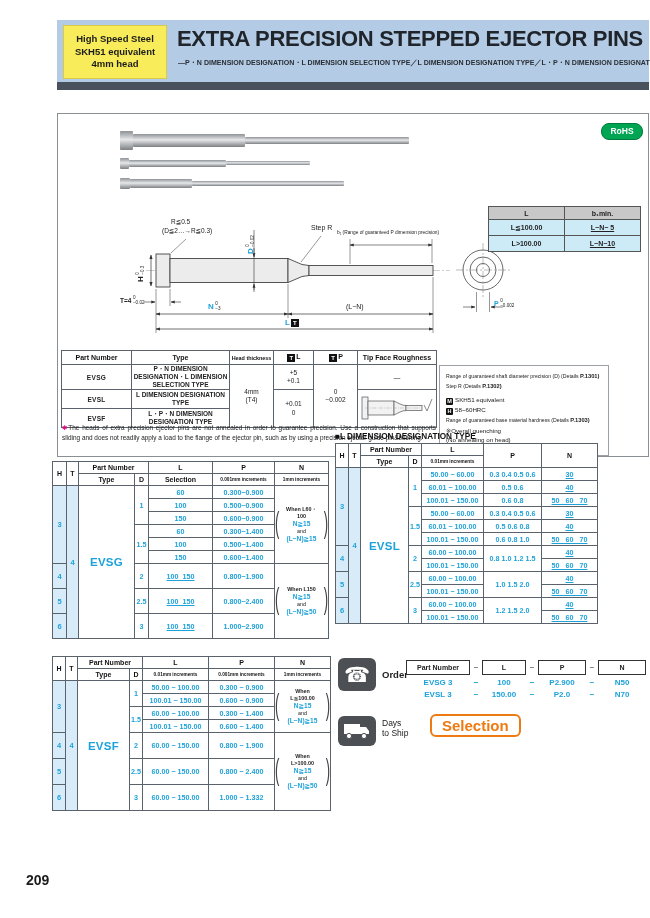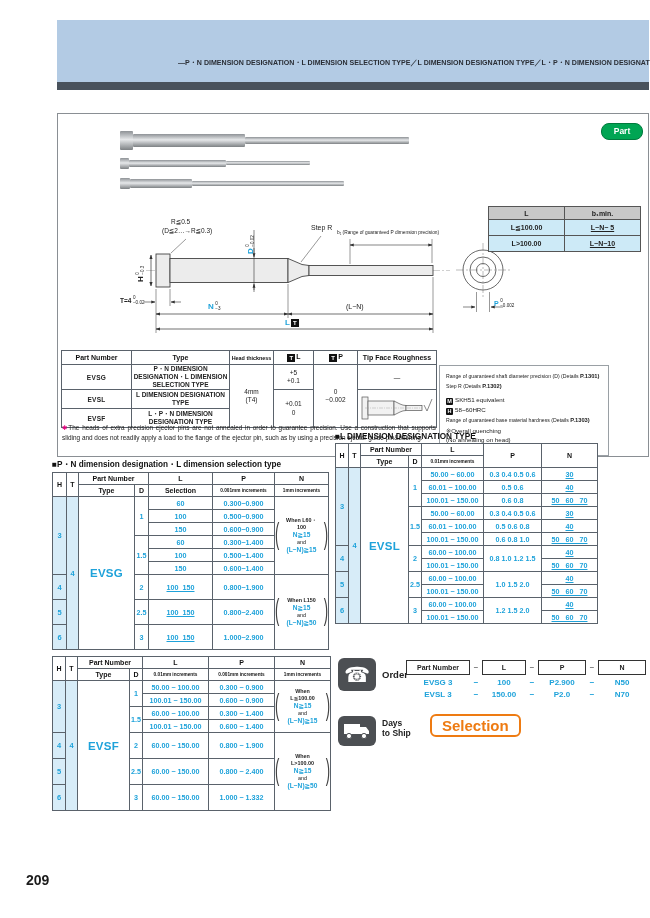--- a/index.html
+++ b/index.html
@@ -88,30 +88,36 @@
   .icon-sq{position:absolute;background:#4c4f53;border-radius:6px;color:#fff;
            display:flex;align-items:center;justify-content:center;}
   .ordlbl{position:absolute;font-size:9.5px;font-weight:bold;color:#222;}
   .ordgrid{position:absolute;left:68px;top:2px;display:grid;
            grid-template-columns:64px 12px 44px 12px 48px 12px 48px;row-gap:3px;align-items:center;}
   .obox{border:1px solid #333;height:13px;font-size:7px;font-weight:bold;text-align:center;line-height:13px;background:#fff;}
   .odash{text-align:center;font-size:8px;color:#333;}
   .oex{text-align:center;font-size:8px;font-weight:bold;color:#1ea2da;}
   .quot{position:absolute;left:92px;top:56px;border:2.5px solid #ee7b12;border-radius:6px;
         padding:1px 10px;font-size:15px;font-weight:bold;color:#ee7b12;background:#fff;}
-  .days{position:absolute;left:44px;top:60px;font-size:8.5px;font-weight:bold;line-height:1.2;color:#222;}
+  .days{position:absolute;left:44px;top:60px;font-size:8.5px;font-weight:normal;line-height:1.2;color:#222;}
 
   .pageno{left:26px;top:872px;font-size:14px;font-weight:bold;color:#1c1c1c;}
 </style>
 </head>
 <body>
 
 <div class="sheet">
 
   <div class="abs hdr">
+    <div class="abs matbox">
+      <div>High Speed Steel</div>
+      <div>SKH51 equivalent</div>
+      <div>4mm head</div>
+    </div>
+    <div class="abs hdr-title">EXTRA PRECISION STEPPED EJECTOR PINS</div>
     <div class="abs hdr-sub">—P・N DIMENSION DESIGNATION・L DIMENSION SELECTION TYPE／L DIMENSION DESIGNATION TYPE／L・P・N DIMENSION DESIGNATION TYPE—</div>
   </div>
   <div class="abs hdr-bar"></div>
 
   <div class="abs mainbox">
 
     <div>
       <div class="pin-seg" style="left:62px;top:17px;width:13px;height:19px;"></div>
       <div class="pin-seg" style="left:75px;top:20px;width:112px;height:13px;"></div>
       <div class="pin-seg" style="left:187px;top:23px;width:164px;height:7px;"></div>
@@ -120,21 +126,21 @@
       <div class="pin-seg" style="left:62px;top:44px;width:9px;height:11px;"></div>
       <div class="pin-seg" style="left:71px;top:46px;width:97px;height:7px;"></div>
       <div class="pin-seg" style="left:168px;top:47px;width:84px;height:4px;"></div>
     </div>
     <div>
       <div class="pin-seg" style="left:62px;top:64px;width:10px;height:11px;"></div>
       <div class="pin-seg" style="left:72px;top:65px;width:62px;height:9px;"></div>
       <div class="pin-seg" style="left:134px;top:67px;width:152px;height:5px;"></div>
     </div>
 
-    <div class="abs rohs">Part</div>
+    <div class="abs rohs">RoHS</div>
 
     <svg class="draw-svg" width="589" height="340">
       <defs>
         <marker id="ar" viewBox="0 0 10 10" refX="9" refY="5" markerWidth="7" markerHeight="7" orient="auto-start-reverse">
           <path d="M0,1.5 L10,5 L0,8.5 Z" fill="#333"></path>
         </marker>
       </defs>
       <line x1="88" y1="156.5" x2="392" y2="156.5" stroke="#b0b0b0" stroke-width="0.6" stroke-dasharray="9 2 2 2"></line>
       <rect x="98" y="140" width="14" height="33" fill="#ececec" stroke="#444" stroke-width="0.9"></rect>
       <rect x="112" y="144.5" width="118" height="24" fill="#ececec" stroke="#444" stroke-width="0.9"></rect>
@@ -308,21 +314,20 @@
       <div style="height:4px;"></div>
       <div class="inf7"><span class="sqico">M</span><span>SKH51 equivalent</span></div>
       <div class="inf7"><span class="sqico">H</span><span>58~60HRC</span></div>
       <div class="inf"><span>Range of guaranteed base material hardness (Details</span> <b>P.1303)</b></div>
       <div class="inf7">※Overall quenching</div>
       <div class="inf7">(No annealing on head)</div>
     </div>
   </div>
 
   <div class="abs" style="left:52px;top:459px;">
-    <div class="ttl">■P・N dimension designation・L dimension selection type</div>
     <table class="cat dtab" style="margin-top:2px;">
       <colgroup>
         <col style="width:14px;">
           <col style="width:12px;">
           <col style="width:56px;">
           <col style="width:14px;">
         <col style="width:64px;">
           <col style="width:62px;">
           <col style="width:54px;">
       </colgroup>

